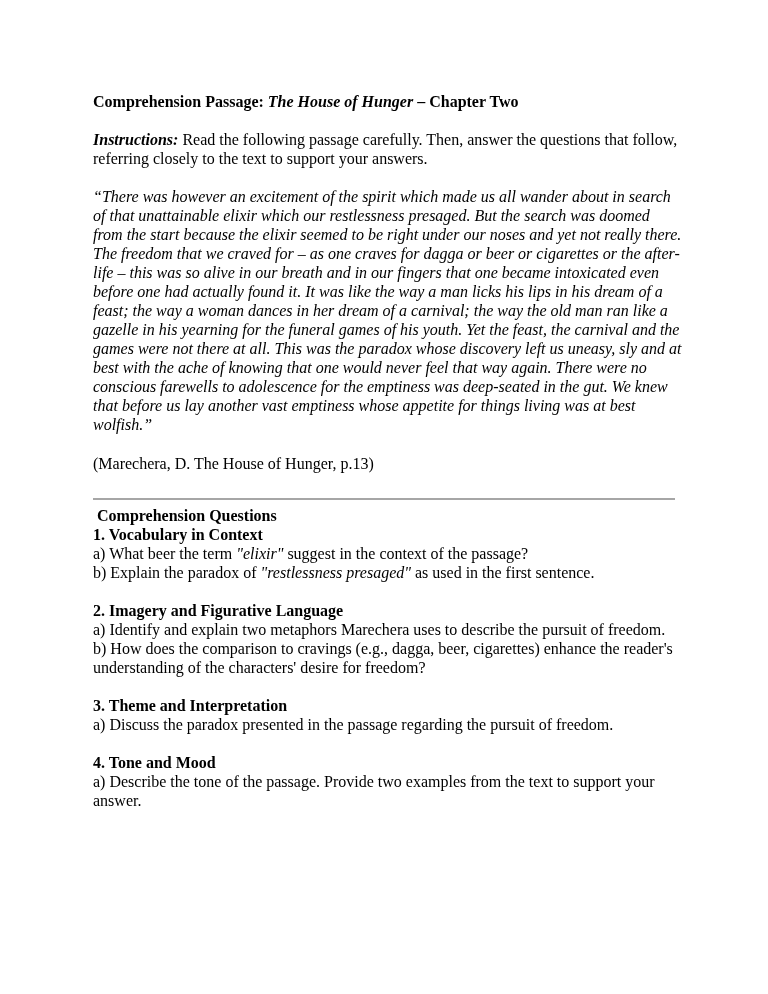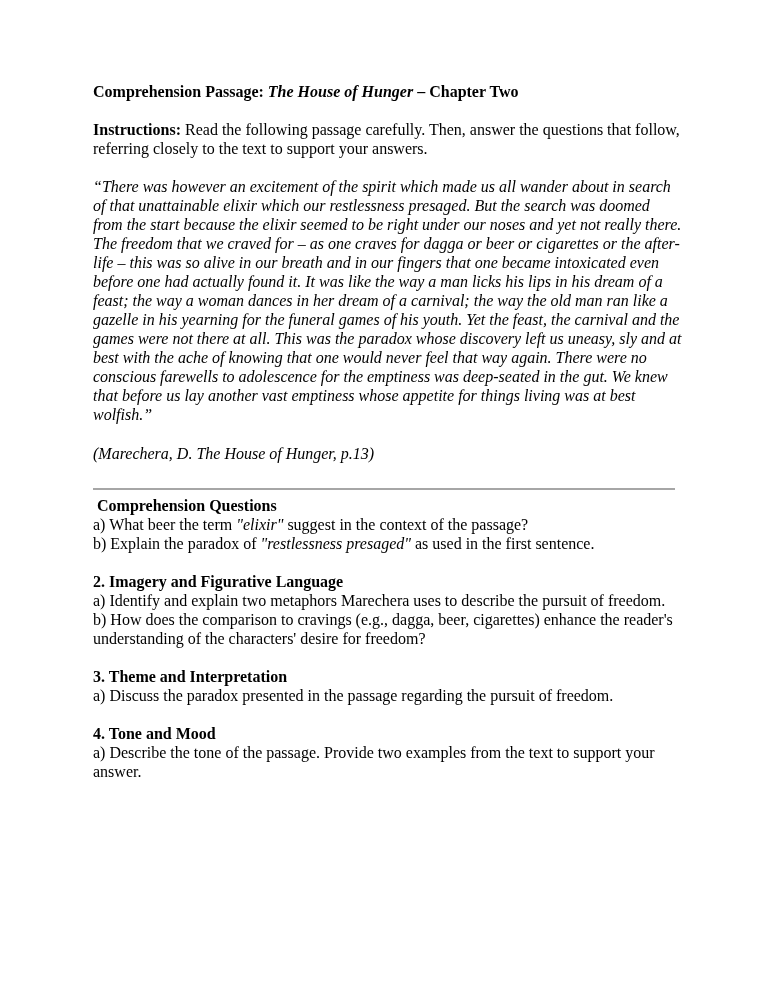--- a/index.html
+++ b/index.html
@@ -13,38 +13,37 @@
       position: relative;
       overflow: hidden;
       font-family: "Liberation Serif", "DejaVu Serif", serif;
       color: #000000;
       font-size: 16px;
       line-height: 19px;
     }
     .page {
       position: absolute;
       left: 93px;
-      top: 82px;
+      top: 92px;
       width: 590px;
     }
     p { margin: 0; }
     .title {
       font-weight: bold;
       margin-bottom: 19px;
     }
     .title i { font-style: italic; }
     .instructions { margin-bottom: 19px; }
-    .instructions b { font-weight: bold; }
+    .instructions b { font-weight: bold; font-style: italic; }
     .passage {
       font-style: italic;
       margin-bottom: 11px;
       width: 590px;
     }
     .citation {
-      font-style: italic;
       margin-bottom: 25px;
       margin-top: 20px;
     }
     .rule {
       width: 582px;
       height: 2px;
       background: #a6a6a6;
       margin-left: 0;
       margin-bottom: 6px;
     }
@@ -67,20 +66,21 @@
 
   <p class="passage">“There was however an excitement of the spirit which made us all wander about in search of that unattainable elixir which our restlessness presaged. But the search was doomed from the start because the elixir seemed to be right under our noses and yet not really there. The freedom that we craved for – as one craves for dagga or beer or cigarettes or the after-life – this was so alive in our breath and in our fingers that one became intoxicated even before one had actually found it. It was like the way a man licks his lips in his dream of a feast; the way a woman dances in her dream of a carnival; the way the old man ran like a gazelle in his yearning for the funeral games of his youth. Yet the feast, the carnival and the games were not there at all. This was the paradox whose discovery left us uneasy, sly and at best with the ache of knowing that one would never feel that way again. There were no conscious farewells to adolescence for the emptiness was deep-seated in the gut. We knew that before us lay another vast emptiness whose appetite for things living was at best wolfish.”</p>
 
   <p class="citation">(Marechera, D. The House of Hunger, p.13)</p>
 
   <div class="rule"></div>
 
   <p class="q-heading">Comprehension Questions</p>
 
   <div class="q-block">
+    <p class="q-title">1. Vocabulary in Context</p>
     <p class="q-item"><span>a) What beer the term </span><i>"elixir"</i><span> suggest in the context of the passage?</span></p>
     <p class="q-item"><span>b) Explain the paradox of </span><i>"restlessness presaged"</i><span> as used in the first sentence.</span></p>
   </div>
 
   <div class="q-block">
     <p class="q-title">2. Imagery and Figurative Language</p>
     <p class="q-item"><span>a) Identify and explain two metaphors Marechera uses to describe the pursuit of freedom.</span></p>
     <p class="q-item"><span>b) How does the comparison to cravings (e.g., dagga, beer, cigarettes) enhance the reader's understanding of the characters' desire for freedom?</span></p>
   </div>
 

